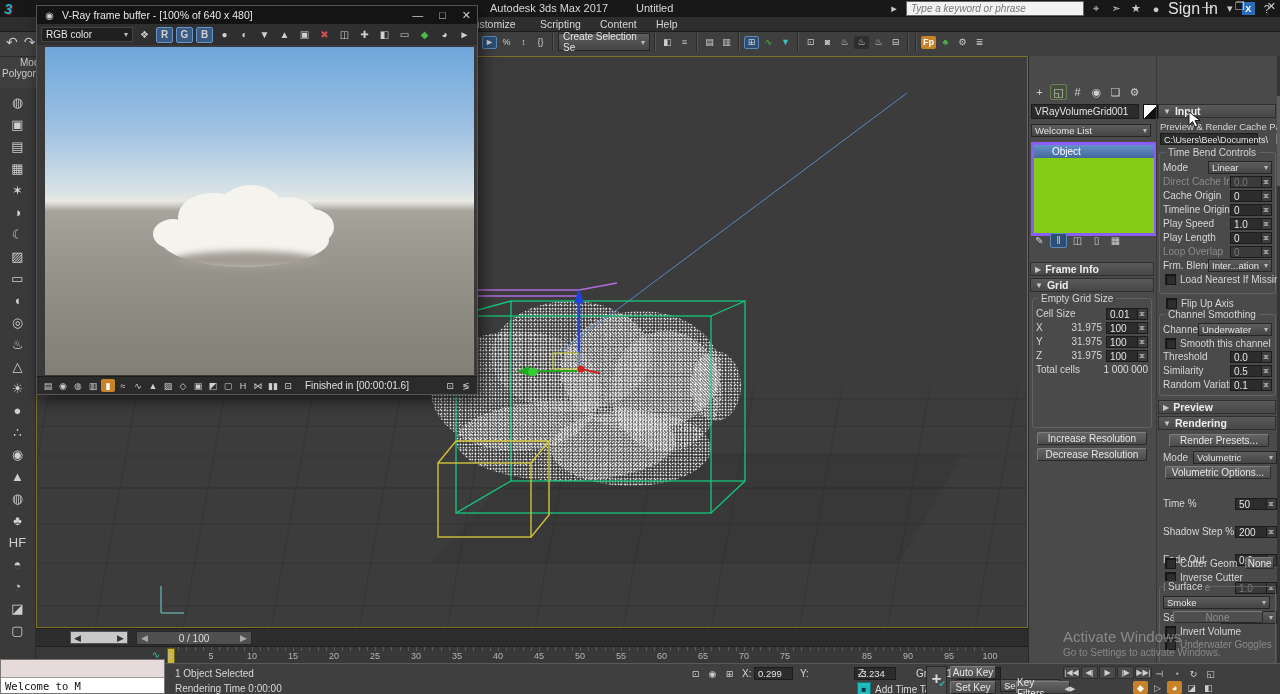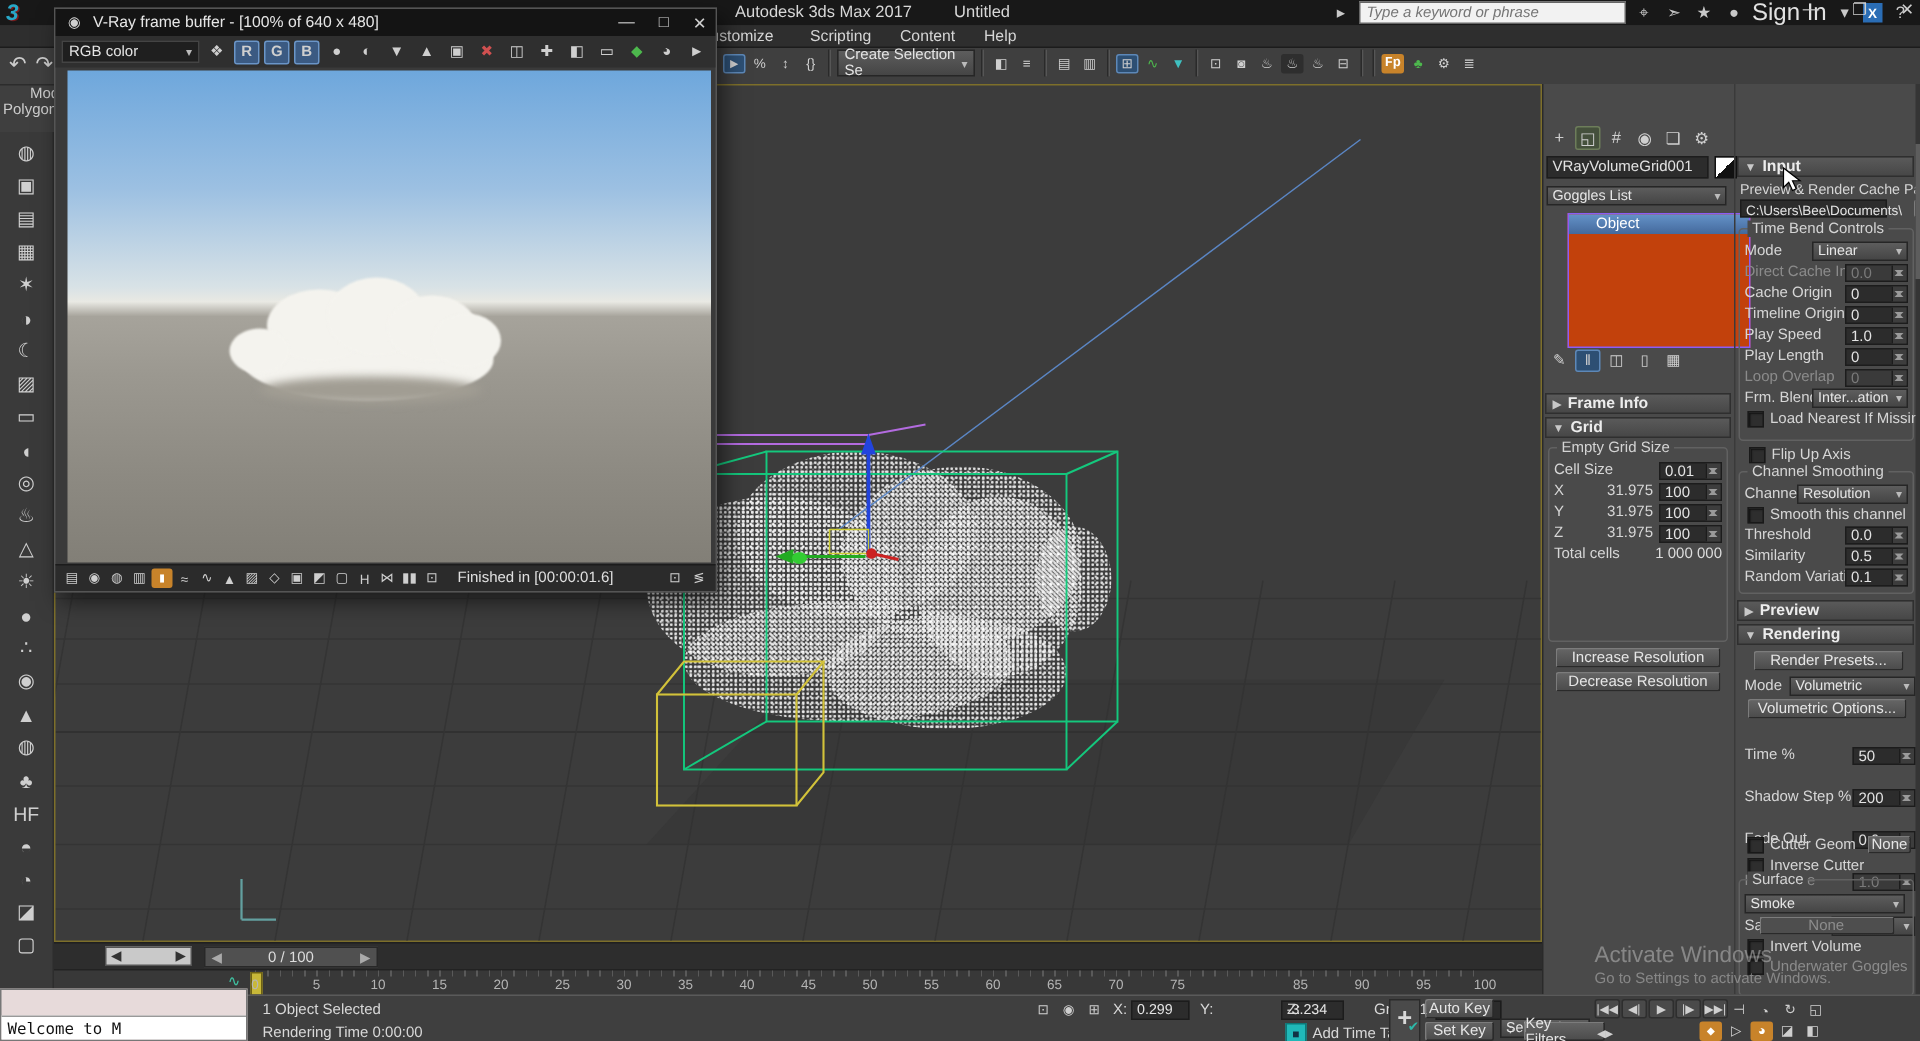--- a/index.html
+++ b/index.html
@@ -21,21 +21,21 @@
   #menubar{left:0;top:17px;width:1280px;height:14px;background:#2e2e2e;border-bottom:1px solid #1c1c1c;}
   .menuitem{position:absolute;top:1px;color:#d6d6d6;font-size:10.5px;}
   
   #maintoolbar{left:0;top:32px;width:1280px;height:24px;background:#3f3f3f;border-bottom:1px solid #2c2c2c;}
   #undoredo{position:absolute;left:6px;top:2px;display:flex;gap:6px;font-size:14px;color:#ccc;}
   #tbstrip{position:absolute;left:482px;top:1px;display:flex;align-items:center;gap:2px;}
   .ticon{width:20px;height:20px;display:inline-flex;align-items:center;justify-content:center;color:#cfcfcf;font-size:12px;border-radius:2px;flex:0 0 auto;}
   .ticon.hl{background:#2d4f73;border:1px solid #5d88b8;box-sizing:border-box;}
   .ticon.grnhl{background:#45503c;border:1px solid #6d7d5a;box-sizing:border-box;}
   .ticon.dk{background:#2e2e2e;}
-  .ticon.org{background:#c8832a;color:#fff;font-weight:bold;font-size:10px;font-family:Liberation Mono, monospace;}
+  .ticon.org{background:#c8832a;color:#fff;font-weight:bold;font-size:10px;}
   .ticon.grn{color:#4db84d;}
   .ticon.red{color:#d05050;}
   .ticon.teal{color:#3fc0c0;}
   .ticon.ch{background:#3b5a82;border:1px solid #6a95c8;box-sizing:border-box;font-weight:bold;font-size:10px;}
   .vsep{width:1px;height:18px;background:#2a2a2a;border-right:1px solid #565656;margin:0 2px;flex:0 0 auto;}
   .ddown{height:18px;background:linear-gradient(#5d5d5d,#454545);border:1px solid #262626;display:flex;align-items:center;justify-content:space-between;padding:0 4px;font-size:10px;color:#e4e4e4;box-sizing:border-box;}
   .ddown b{font-weight:normal;font-size:8px;color:#bbb;margin-left:4px;}
   
   #ribbontabs{left:2px;top:57px;width:50px;font-size:10px;color:#ccc;}
   #lefttoolbar{left:0;top:88px;width:36px;height:574px;background:#3a3a3a;border-right:1px solid #2d2d2d;display:flex;flex-direction:column;align-items:center;gap:2px;padding-top:4px;box-sizing:border-box;}
@@ -66,21 +66,21 @@
   #colA{position:absolute;left:0;top:0;width:127px;height:100%;}
   #colB{position:absolute;left:127px;top:0;width:121px;height:100%;border-left:1px solid #3a3a3a;}
   #pscroll{position:absolute;right:0;top:0;width:4px;height:100%;background:#353535;}
   #pscroll div{position:absolute;left:0;top:40px;width:4px;height:90px;background:#5d5d5d;}
   #paneltabs{position:absolute;left:2px;top:28px;display:flex;gap:2px;}
   #paneltabs .ticon{width:17px;height:16px;font-size:11px;}
   #namerow{position:absolute;left:2px;top:48px;display:flex;gap:4px;align-items:center;}
   #objname{width:100px;height:13px;background:#2c2c2c;border:1px solid #1d1d1d;color:#e2e2e2;font-size:10px;display:flex;align-items:center;padding:0 3px;}
   #swatch{width:13px;height:13px;border:1px solid #111;background:linear-gradient(135deg,#fff 0 50%,#111 50% 100%);}
   #modlist{position:absolute;left:2px;top:68px;width:120px;}
-  #stackbox{position:absolute;left:16px;top:86px;width:120px;height:88px;background:#c2410c;border:1px solid #8b5cf6;}
+  #stackbox{position:absolute;left:2px;top:86px;width:120px;height:88px;background:#84cc16;border:3px solid #8b5cf6;}
   .stackrow{height:13px;background:linear-gradient(#6492c8,#44699c);color:#fff;font-size:10px;display:flex;align-items:center;padding-left:18px;}
   #stacktools{position:absolute;left:2px;top:177px;display:flex;gap:2px;}
   #stacktools .ticon{width:17px;height:15px;font-size:10px;}
   .roll{position:absolute;left:1px;height:14px;background:linear-gradient(#5a5a5a,#474747);border:1px solid #2f2f2f;display:flex;align-items:center;gap:4px;padding:0 4px;font-weight:bold;font-size:10.5px;color:#ececec;box-sizing:border-box;}
   .roll .arr{font-size:8px;color:#c8c8c8;font-weight:normal;}
   .grp{position:absolute;border:1px solid #616161;border-radius:3px;}
   .leg{position:absolute;top:-6px;left:5px;background:#4a4a4a;padding:0 3px;font-size:10px;color:#d4d4d4;white-space:nowrap;}
   .prow{display:flex;align-items:center;height:13px;margin:1px 3px;position:relative;}
   .plab{flex:1;font-size:10px;color:#d6d6d6;white-space:nowrap;overflow:hidden;}
   .pmid{font-size:10px;color:#d6d6d6;margin-right:4px;}
@@ -383,21 +383,21 @@
           <span class="ticon">#</span>
           <span class="ticon">◉</span>
           <span class="ticon">❏</span>
           <span class="ticon">⚙</span>
         </div>
       <div id="namerow">
         <span id="objname">VRayVolumeGrid001</span>
         <span id="swatch"></span>
       </div>
       <div id="modlist" class="pdd" style="width:120px">
-        <span>Goggles List</span>
+        <span>Welcome List</span>
           <b>▾</b>
       </div>
       <div id="stackbox">
         <div class="stackrow">Object</div>
       </div>
       <div id="stacktools">
           <span class="ticon">✎</span>
           <span class="ticon hl">‖</span>
           <span class="ticon">◫</span>
           <span class="ticon">▯</span>
@@ -499,21 +499,21 @@
       </div>
       <div class="abs cbrow" style="left:4px;top:240px">
           <span class="cb"></span>
           <span class="cblab">Flip Up Axis</span>
         </div>
       <div class="grp" style="left:2px;top:258px;width:115px;height:80px">
         <span class="leg">Channel Smoothing</span>
         <div style="margin-top:8px" class="prow">
             <span class="plab">Channel</span>
             <span class="pdd" style="width: 74px;">
-              <span>Resolution</span>
+              <span>Underwater</span>
               <b>▾</b>
             </span>
           </div>
         <div class="cbrow">
             <span class="cb"></span>
             <span class="cblab">Smooth this channel</span>
           </div>
         <div class="prow">
             <span class="plab">Threshold</span>
             <span class="pfld">0.0<i class="sp"></i></span>

